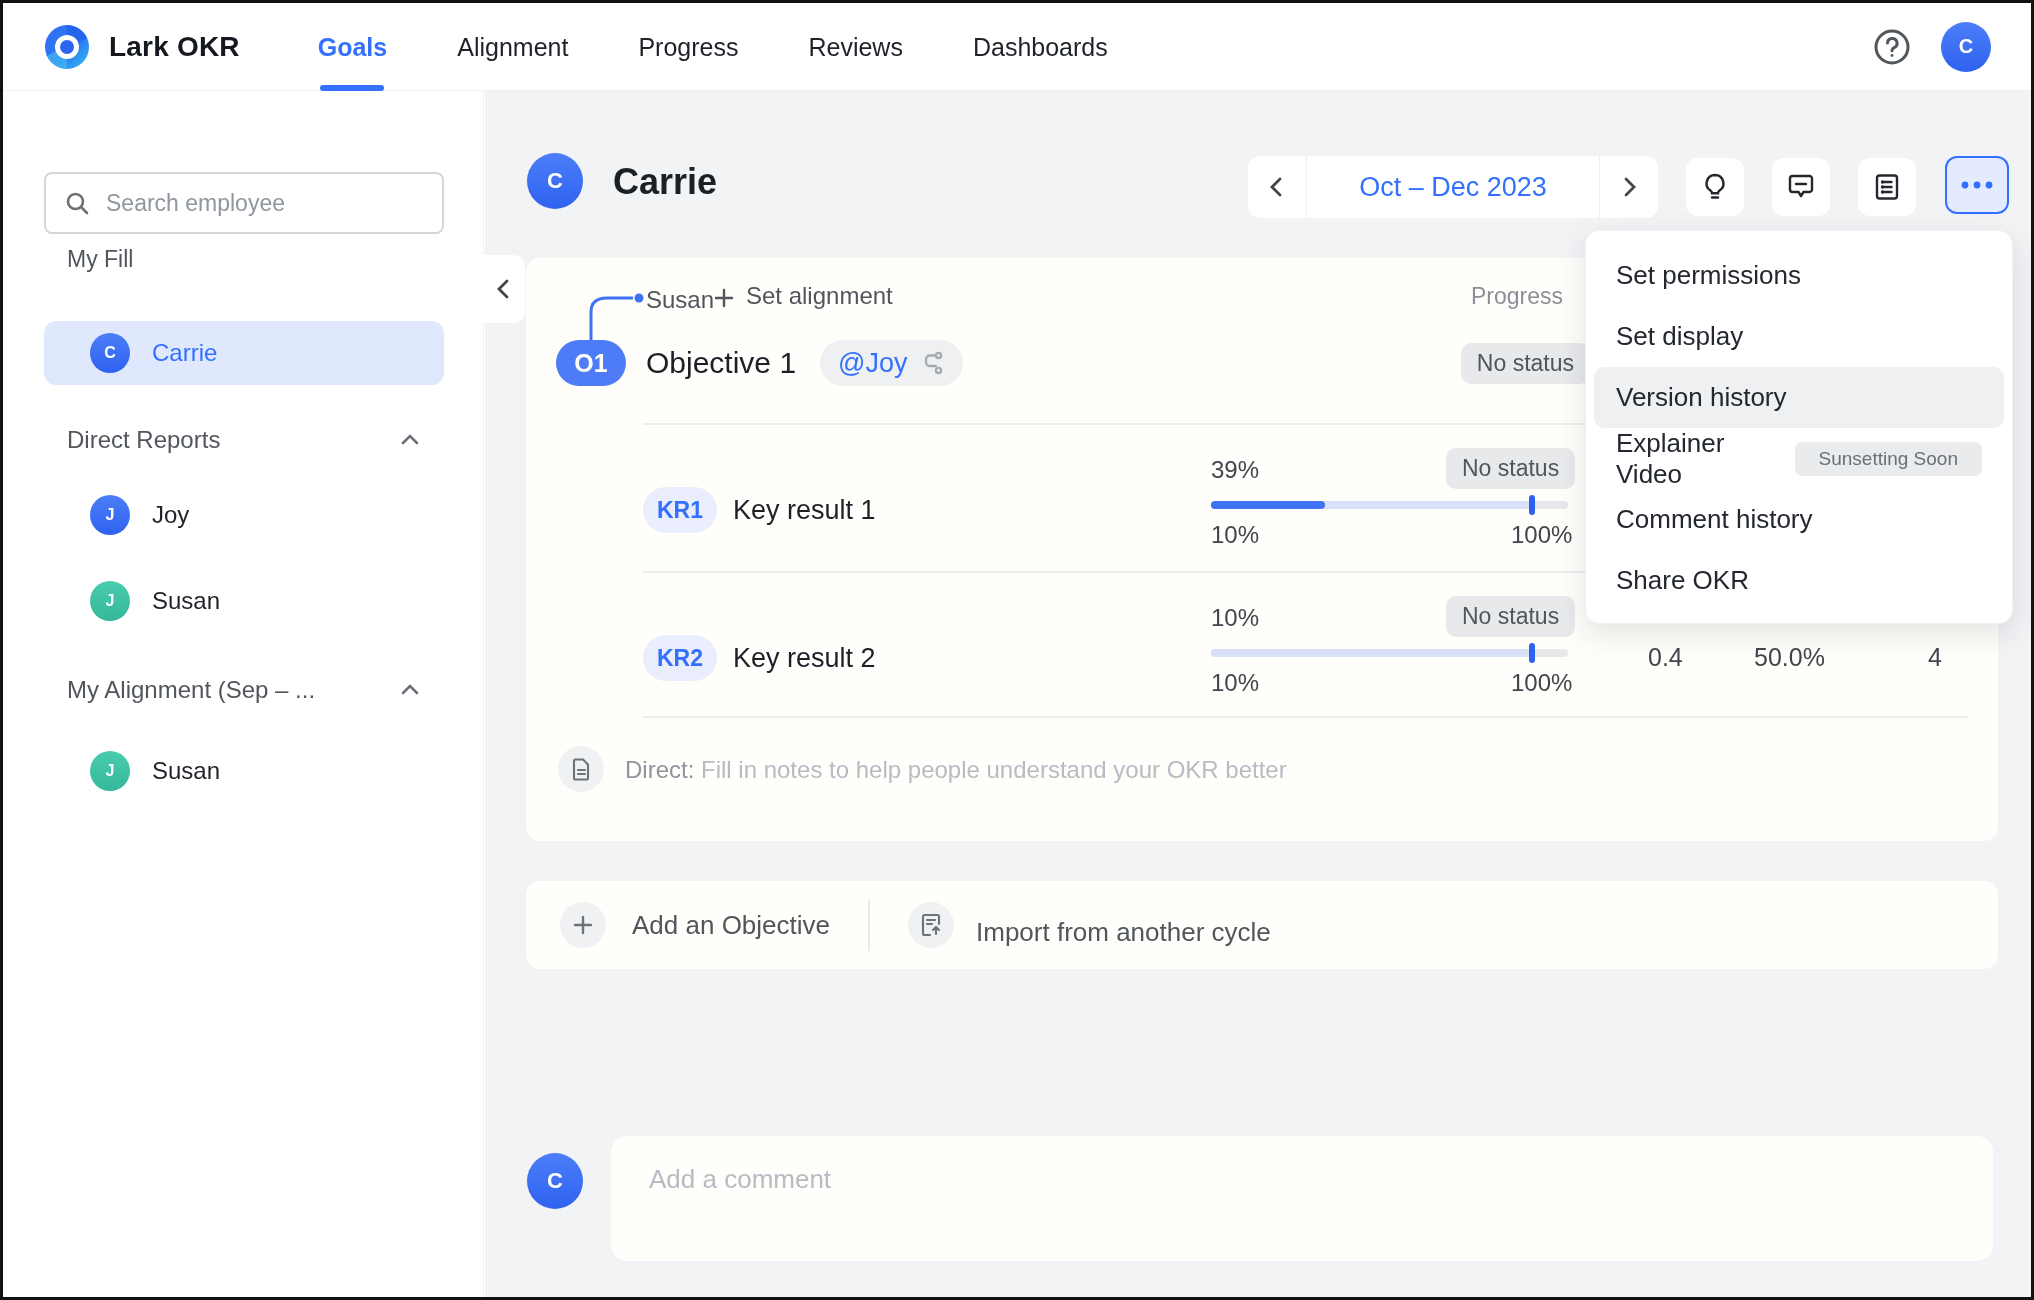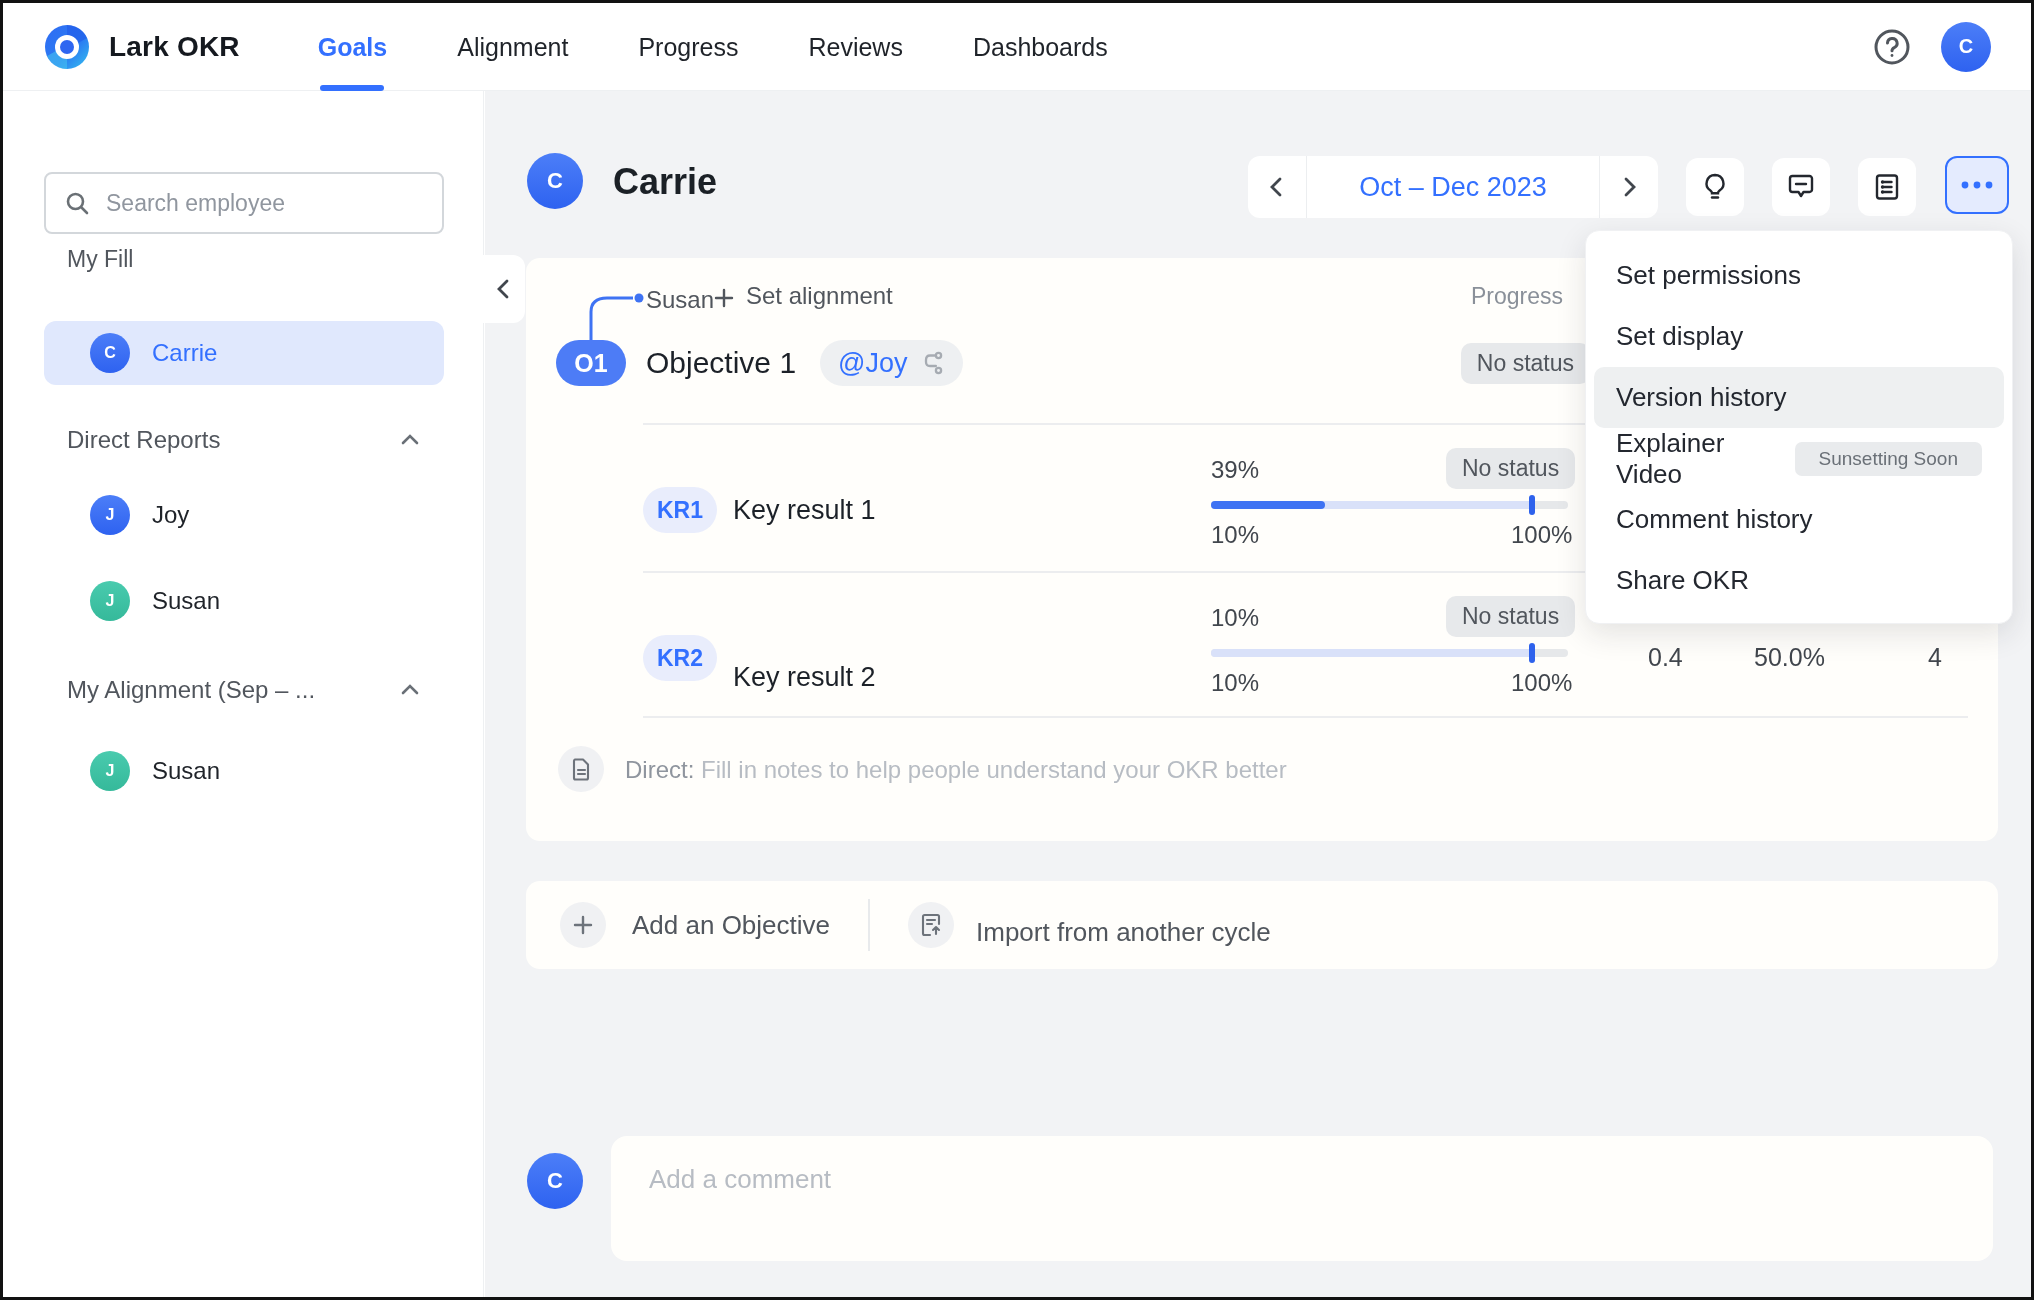--- a/index.html
+++ b/index.html
@@ -273,21 +273,21 @@
         <div class="track" style="width:90%;"></div>
         <div class="fill" style="width:32%;"></div>
         <div class="marker" style="left:calc(90% - 3px);"></div>
       </div>
       <div class="abs num" style="left:685px;top:263px;">10%</div>
       <div class="abs num" style="left:985px;top:263px;">100%</div>
 
       <div class="hr" style="top:313px;"></div>
 
       <div class="abs pill kr-badge" style="left:117px;top:377px;">KR2</div>
-      <div class="abs" style="left:207px;top:404px;font-size:27px;color:#1c2128;">Key result 2</div>
+      <div class="abs" style="left:207px;top:385px;font-size:27px;color:#1c2128;">Key result 2</div>
       <div class="abs num" style="left:685px;top:346px;">10%</div>
       <div class="abs status-badge" style="left:920px;top:338px;">No status</div>
       <div class="bar" style="left:685px;top:391px;width:357px;">
         <div class="track" style="width:90%;"></div>
         <div class="marker" style="left:calc(90% - 3px);"></div>
       </div>
       <div class="abs num" style="left:685px;top:411px;">10%</div>
       <div class="abs num" style="left:985px;top:411px;">100%</div>
       <div class="abs num" style="left:1122px;top:385px;font-size:25px;">0.4</div>
       <div class="abs num" style="left:1228px;top:385px;font-size:25px;">50.0%</div>

